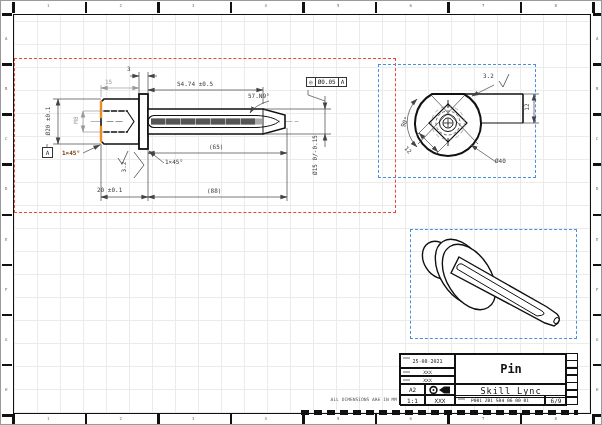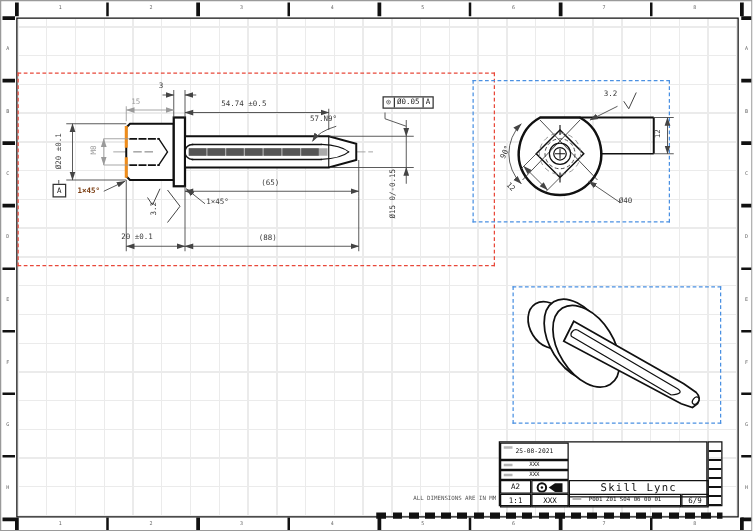--- a/index.html
+++ b/index.html
@@ -282,20 +282,21 @@
   <div class="lbl rot65" style="left:392px;top:118px;">90°</div>
   <div class="lbl rot" style="left:504px;top:103px;">12</div>
   <div class="lbl rot45" style="left:395px;top:146px;">12</div>
   <div class="lbl" style="left:482px;top:72px;">3.2</div>
   <div class="lbl" style="left:494px;top:157px;">Ø40</div>
 
   <div id="tblock">
     <div class="cell tag" id="c-date" style="left:0;top:0;width:55px;height:14px;">25-08-2021</div>
     <div class="cell tag" id="c-x1" style="left:0;top:14px;width:55px;height:8px;">XXX</div>
     <div class="cell tag" id="c-x2" style="left:0;top:22px;width:55px;height:8px;">XXX</div>
+    <div class="cell" id="c-pin" style="left:55px;top:0;width:112px;height:30px;">Pin</div>
     <div class="cell" id="c-a2" style="left:0;top:30px;width:25px;height:11px;">A2</div>
     <div class="cell" id="c-proj" style="left:25px;top:30px;width:30px;height:11px;">
       <svg width="24" height="10" viewBox="0 0 24 10">
         <circle cx="5.5" cy="5" r="3.4" fill="none" stroke="#111" stroke-width="1.6"></circle>
         <circle cx="5.5" cy="5" r="1" fill="#111"></circle>
         <path d="M11,5 L16,1.5 L22,1.5 L22,8.5 L16,8.5 Z" fill="#111"></path>
       </svg>
     </div>
     <div class="cell" id="c-company" style="left:55px;top:30px;width:112px;height:14px;">Skill Lync</div>
     <div class="cell" id="c-scale" style="left:0;top:41px;width:25px;height:11px;">1:1</div>

